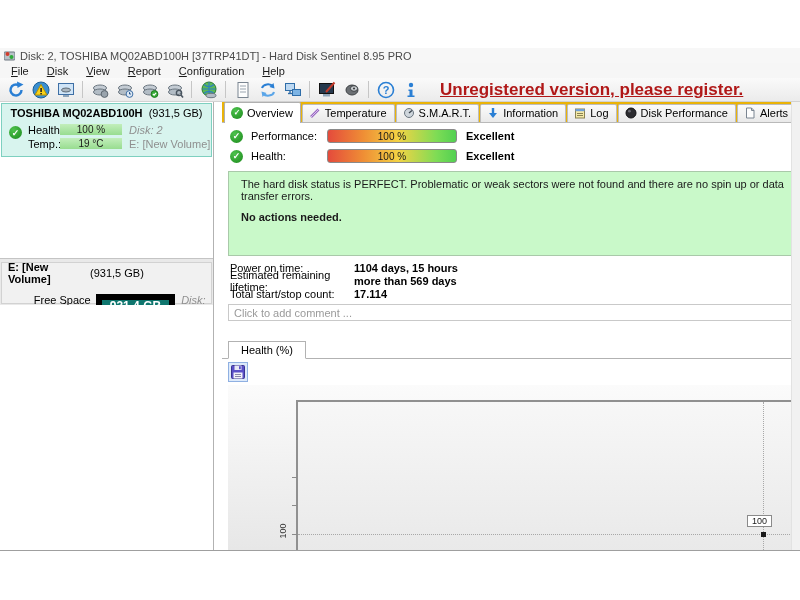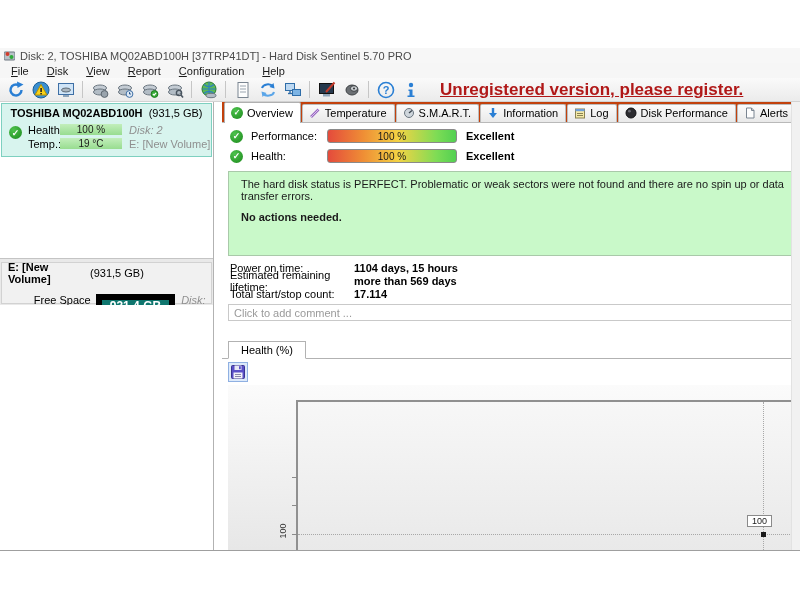--- a/index.html
+++ b/index.html
@@ -57,21 +57,21 @@
   .vrow2 { display:flex; height:14px; align-items:flex-start; margin-top:14px; }
   .vrow2 .lbl { width:100px; text-align:right; margin-right:5px; }
   .freebar { width:76px; height:12px; background:#0f766e; border:6px solid #000000;
              display:flex; align-items:center; justify-content:center;
              color:#fff; font-weight:bold; font-size:12px; }
   .vrow2 .right { margin-left:6px; color:#8f8f8f; font-style:italic; }
   .sidebar-fill { flex:1; background:#fff; }
 
   
   .content { flex:1; display:flex; flex-direction:column; background:#fff; position:relative; padding-right:8px; min-width:0; }
-  .tabbar { height:20px; background:#c2410c; border-bottom:1px solid #b9b9b9;
+  .tabbar { height:20px; background:#eab308; border-bottom:1px solid #b9b9b9;
             display:flex; align-items:flex-end; padding-left:2px; }
   .tab { height:16px; display:flex; align-items:center; gap:4px; padding:0 7px 1px 6px;
          border:1px solid #bdbdbd; border-bottom:none; border-radius:2px 2px 0 0;
          background:linear-gradient(180deg,#fbfbfb,#e9e9e9); margin-right:1px; white-space:nowrap; }
   .tab.active { background:#fff; height:19px; margin-bottom:-1px; border-color:#b0b0b0; }
   .ticon { width:12px; height:12px; display:inline-flex; align-items:center; justify-content:center; }
   .tab .okicon { width:12px; height:12px; font-size:8px; }
 
   .meter-row { display:flex; align-items:center; height:14px; margin:6px 0 0 8px; }
   .meter-row .mlbl { width:76px; margin-left:8px; }
@@ -123,21 +123,21 @@
 
 <div>
   <div class="app">
 
     <div class="titlebar">
       <svg width="11" height="11" viewBox="0 0 11 11">
         <rect x="0" y="2" width="11" height="8" rx="1" fill="#b9c2c9" stroke="#6c7780" stroke-width="1"></rect>
         <circle cx="3.5" cy="4" r="2" fill="#d23c2c"></circle>
         <circle cx="7.5" cy="7" r="2" fill="#2faa3a"></circle>
       </svg>
-      <span class="ttl">Disk: 2, TOSHIBA MQ02ABD100H [37TRP41DT]  -  Hard Disk Sentinel 5.70 PRO</span>
+      <span class="ttl">Disk: 2, TOSHIBA MQ02ABD100H [37TRP41DT]  -  Hard Disk Sentinel 8.95 PRO</span>
     </div>
 
     <div class="menubar">
       <span class="menu-item">File</span>
       <span class="menu-item">Disk</span>
       <span class="menu-item">View</span>
       <span class="menu-item">Report</span>
       <span class="menu-item">Configuration</span>
       <span class="menu-item">Help</span>
     </div>

